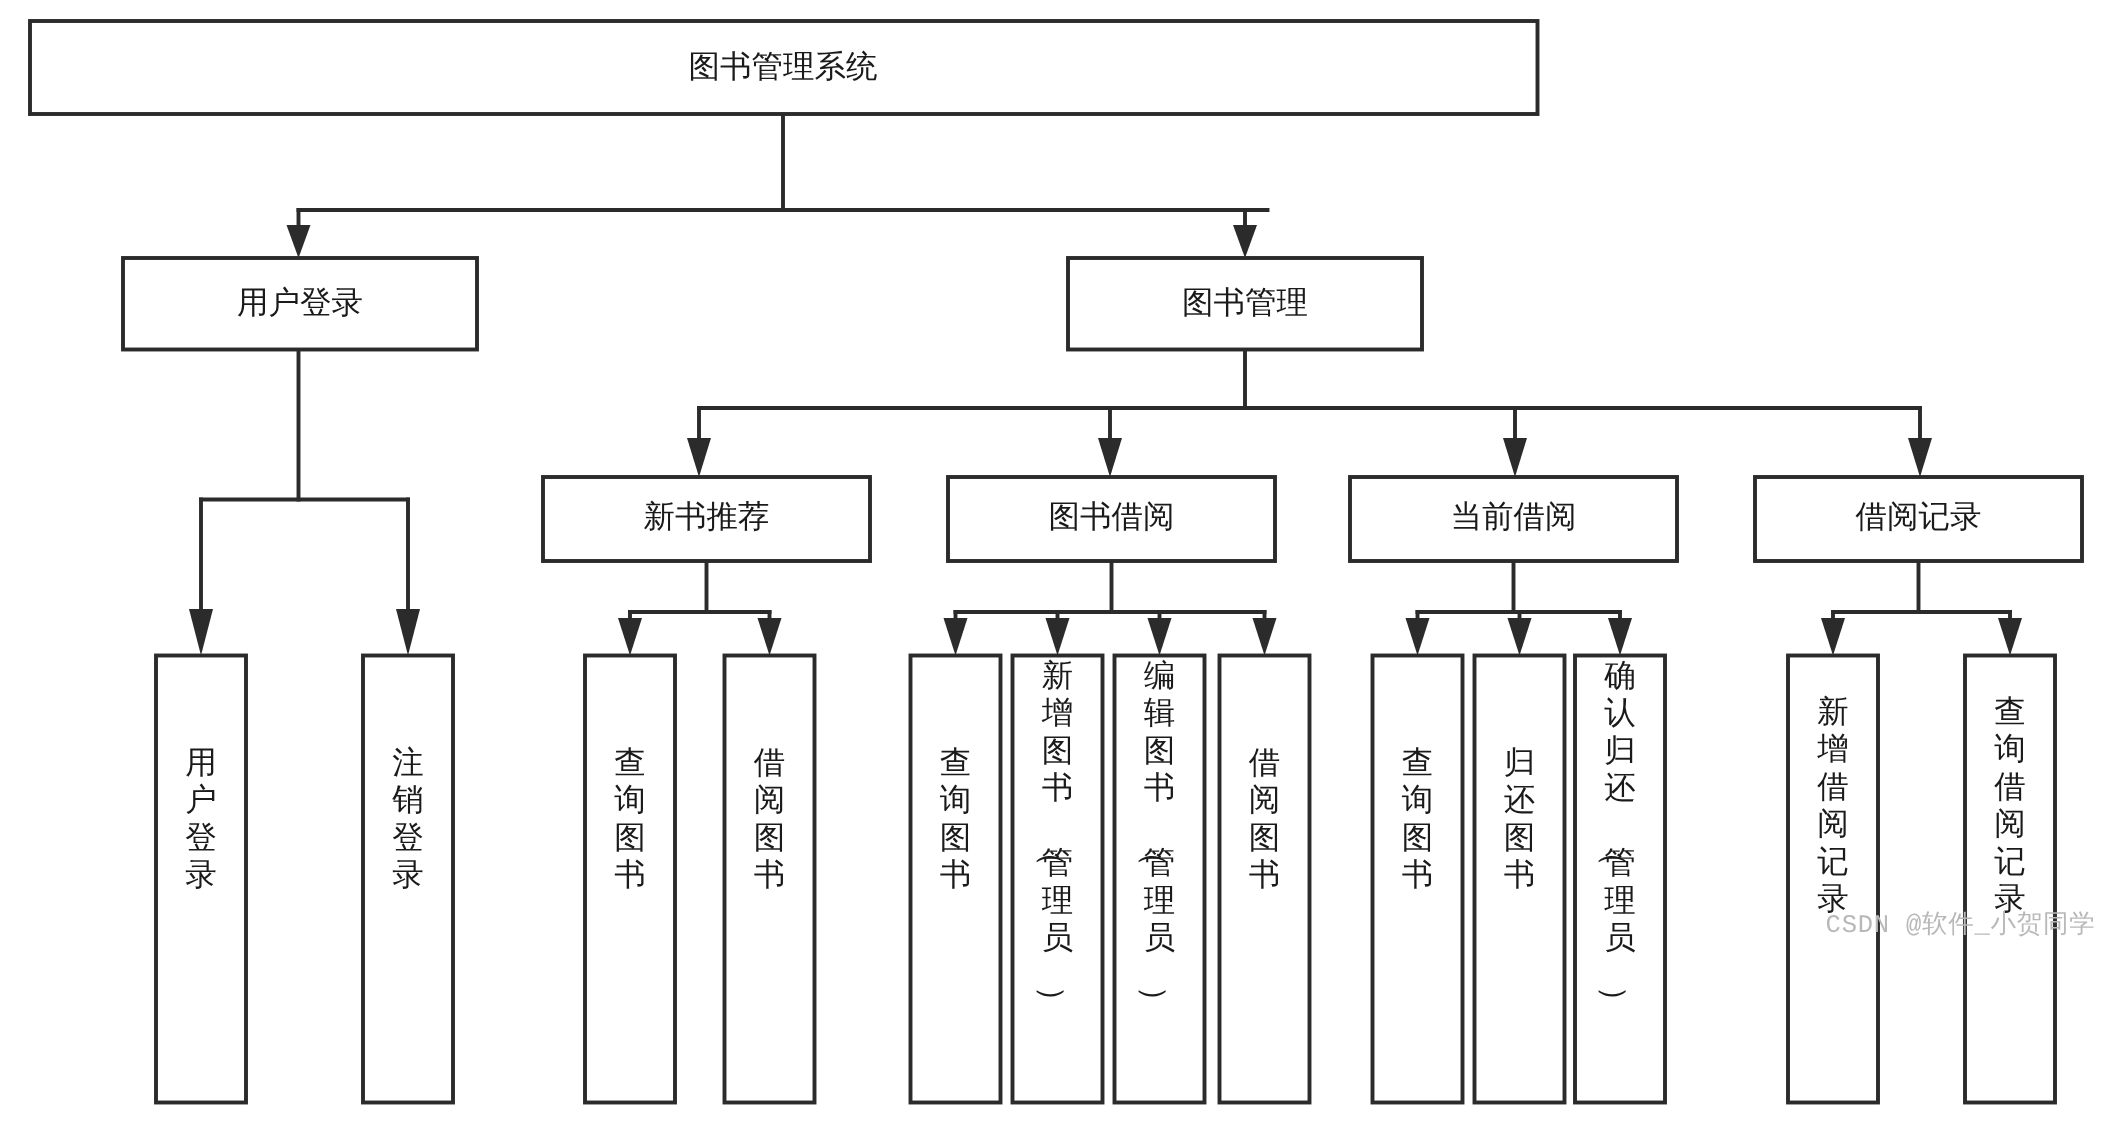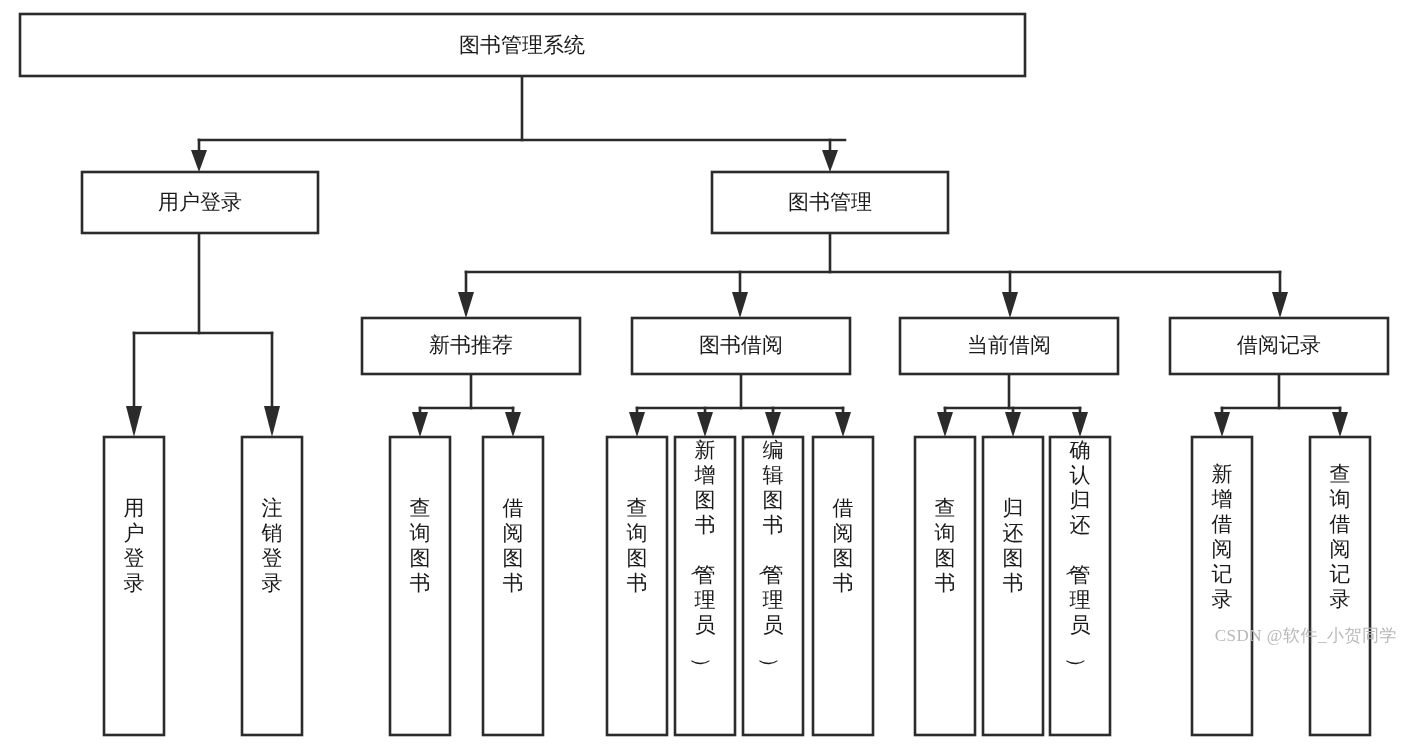--- a/index.html
+++ b/index.html
@@ -49,22 +49,22 @@
   }
   .node-label-v {
     font-family: "Liberation Sans", "DejaVu Sans", sans-serif;
     font-size: 21px;
     fill: #1a1a1a;
     text-anchor: middle;
   }
   .watermark {
     position: absolute;
     right: 8px;
-    bottom: 2px;
-    font-family: Liberation Serif, serif;
+    bottom: 22px;
+    font-family: Liberation Mono, monospace;
     font-size: 17px;
     color: #b8b8b8;
     letter-spacing: 0.5px;
     white-space: nowrap;
   }
 </style>
 </head>
 <body>
 
 <div id="diagram-root">

